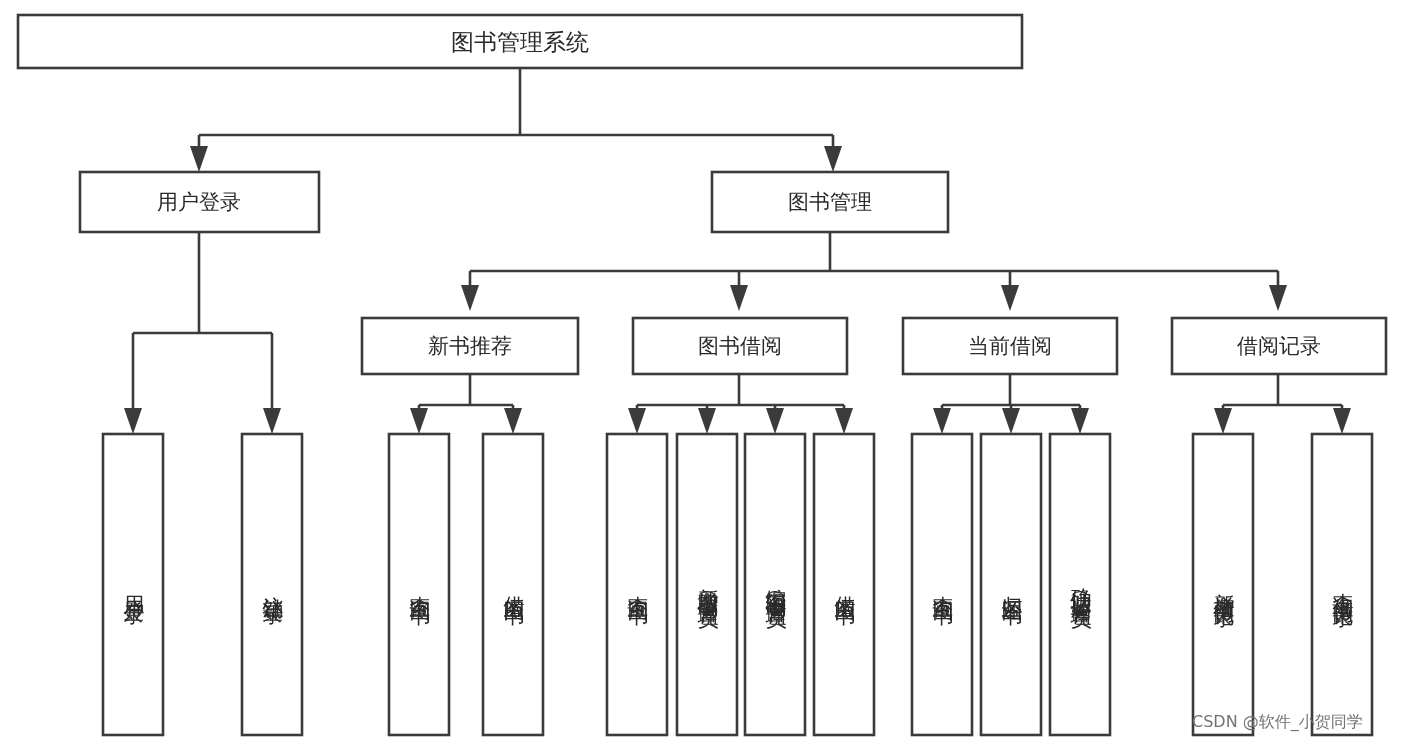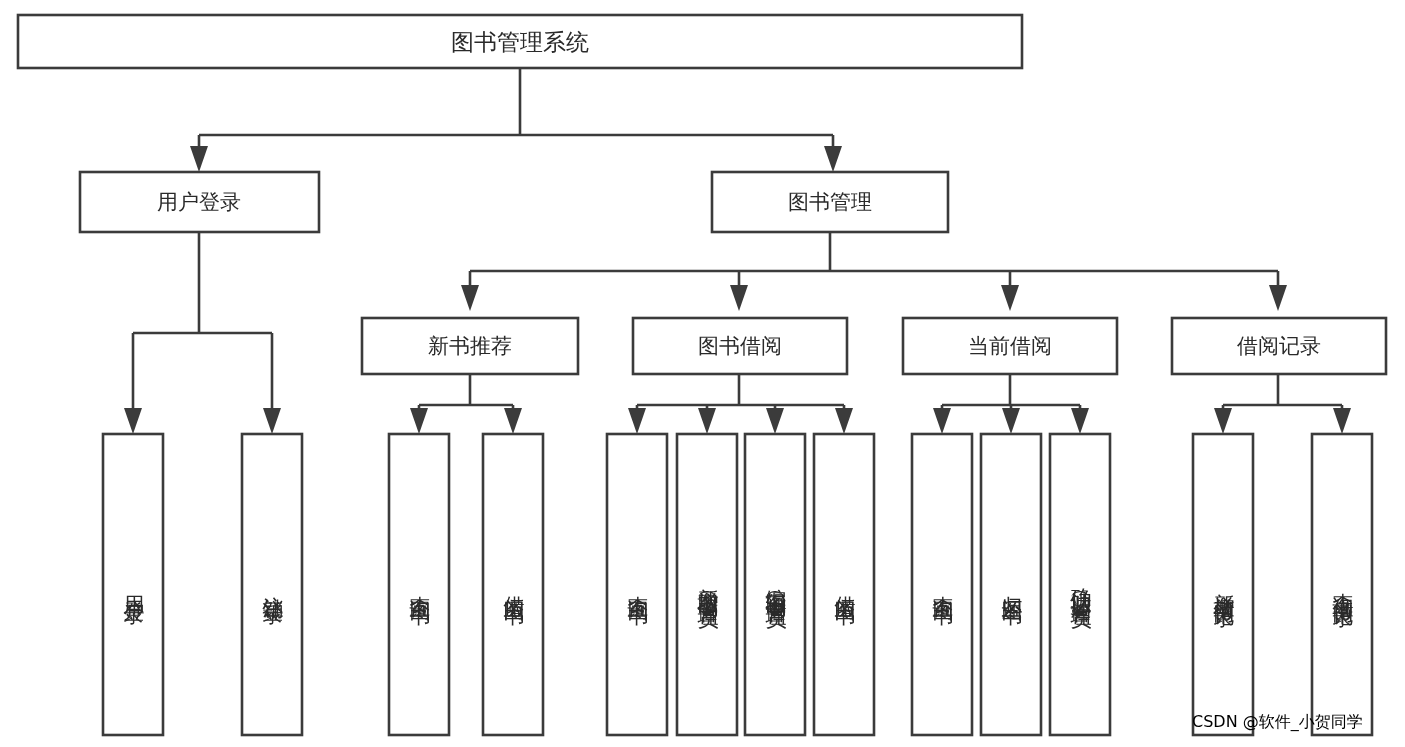--- a/index.html
+++ b/index.html
@@ -20,21 +20,21 @@
     dominant-baseline:middle;
   }
   .label-h{font-size:21px;}
   .label-root{font-size:23px;}
   .label-v{font-size:21px;writing-mode:vertical-rl;text-orientation:upright;letter-spacing:3px;}
   .watermark{
     position:absolute;
     left:1192px;top:712px;
     font-family:"DejaVu Sans","Liberation Sans",sans-serif;
     font-size:16px;
-    color:#000000;
+    color:#737373;
     white-space:nowrap;
     user-select:none;
   }
 </style>
 </head>
 <body>
 
 <div id="stage">
 
   <svg id="diagram" viewBox="0 0 1405 747">

